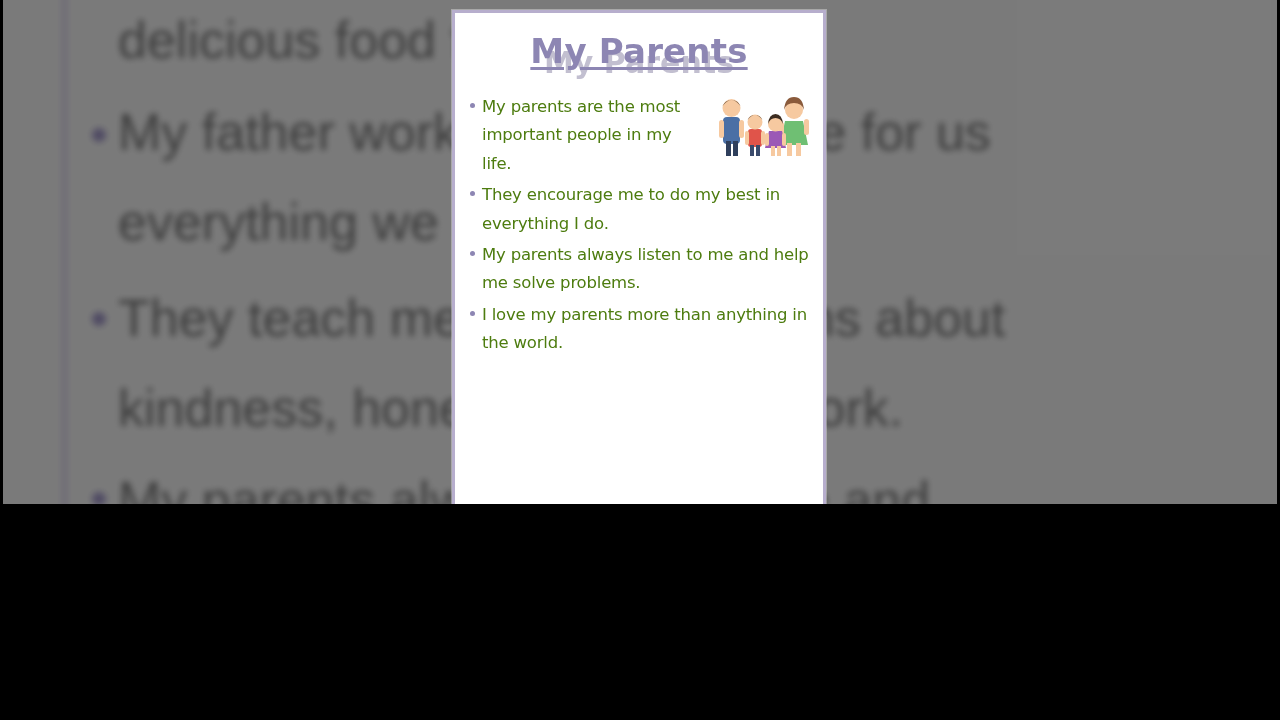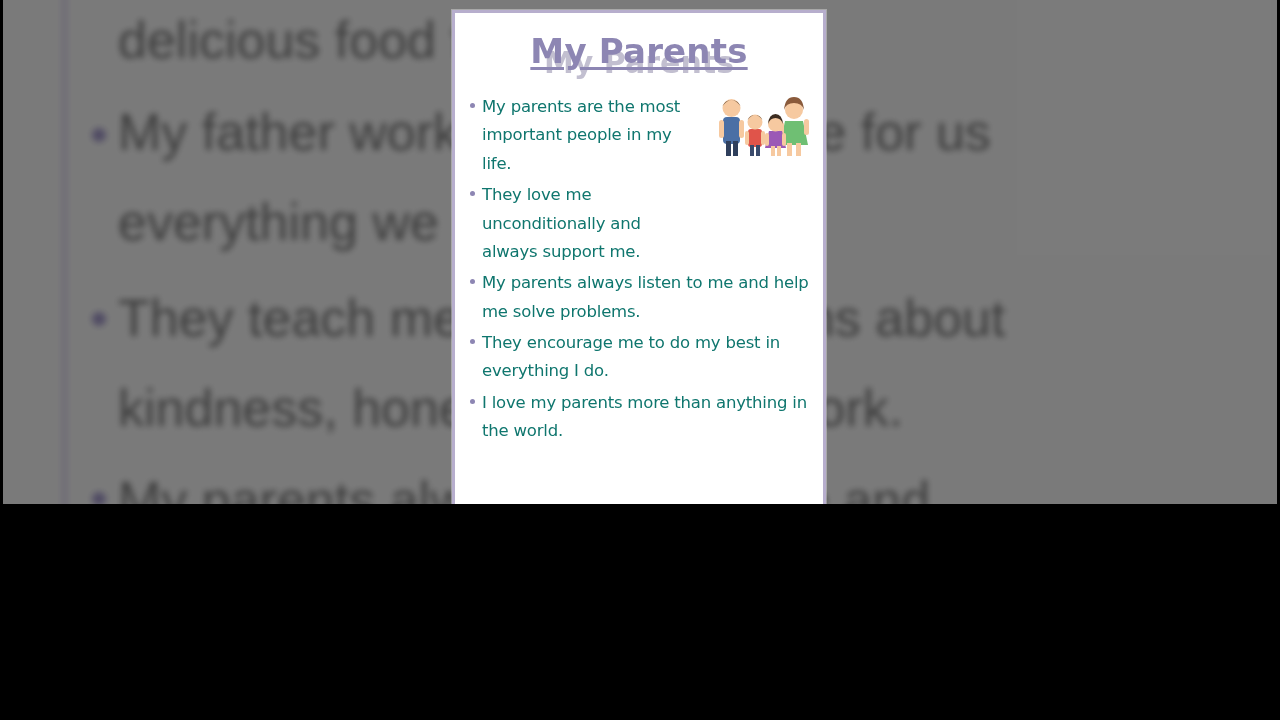--- a/index.html
+++ b/index.html
@@ -144,21 +144,21 @@
     list-style: none;
     margin: 4px 0 0 0;
     padding: 0;
   }
   ul#points li {
     position: relative;
     padding-left: 13px;
     margin-bottom: 3px;
     font-size: 16.5px;
     line-height: 1.72;
-    color: #0f766e;
+    color: #4d7c0f;
     font-family: "DejaVu Sans", sans-serif;
     letter-spacing: -0.2px;
   }
   ul#points li::before {
     content: "";
     position: absolute;
     left: 1px;
     top: 10px;
     width: 5px;
     height: 5px;
@@ -244,22 +244,21 @@
           <rect x="62" y="55" width="4" height="10" fill="#f6c9a0"></rect>
           <circle cx="60.5" cy="33" r="7.5" fill="#f6c9a0"></circle>
           <path d="M53 33 q1 -10 7.5 -10 q6.5 0 7.5 10 q-2 -6 -7.5 -6 q-5.5 0 -7.5 6z" fill="#3c2c20"></path>
           <rect x="50" y="42" width="4" height="13" rx="2" fill="#f6c9a0"></rect>
           <rect x="67" y="42" width="4" height="13" rx="2" fill="#f6c9a0"></rect>
         </g>
       </svg>
 
       <ul id="points">
         <li class="wrap-short">My parents are the most important people in my life.</li>
-        <li class="wrap-short">They love me unconditionally and always support me.</li>
+        <li>They encourage me to do my best in everything I do.</li>
         <li>My parents always listen to me and help me solve problems.</li>
-        <li>They encourage me to do my best in everything I do.</li>
         <li>I love my parents more than anything in the world.</li>
       </ul>
 
     </div>
   </div>
 
 </div>
 
 </body></html>

